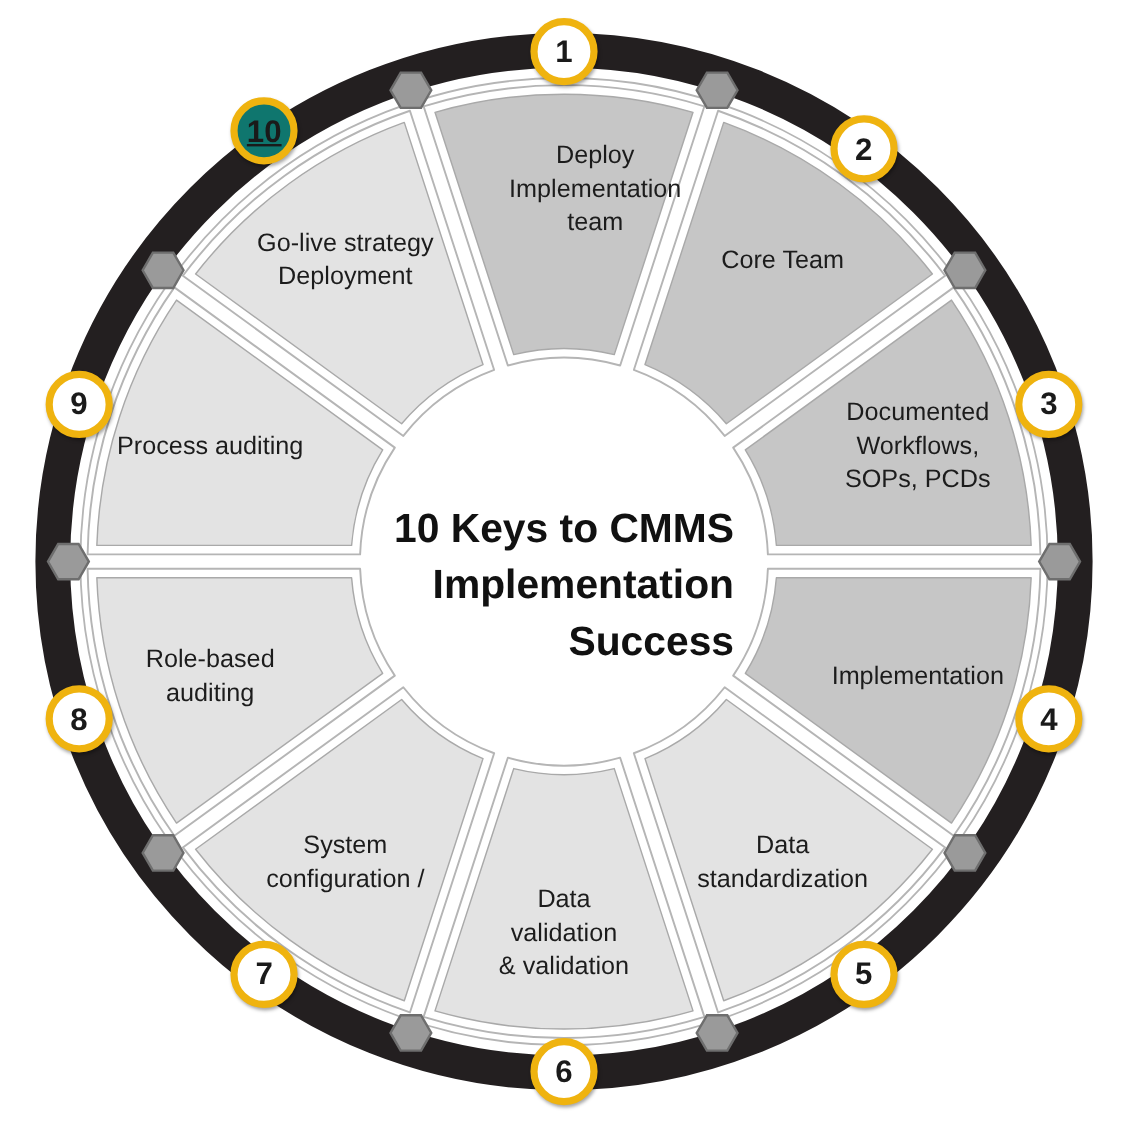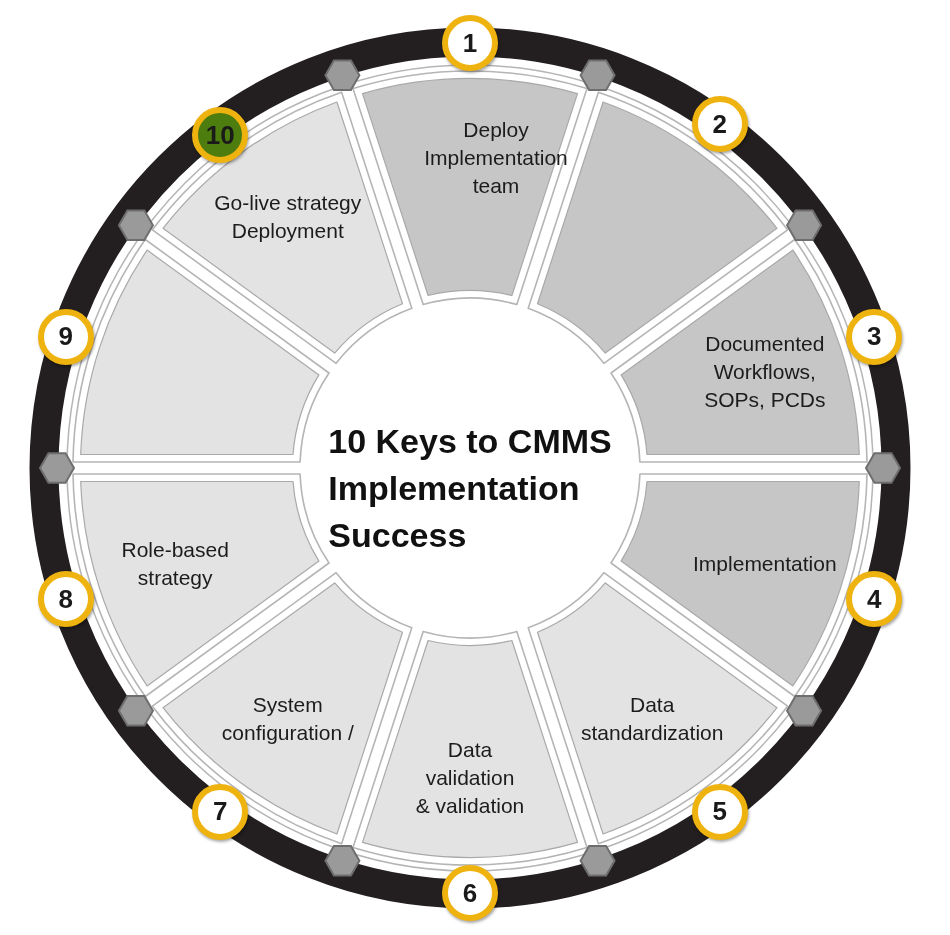--- a/index.html
+++ b/index.html
@@ -43,21 +43,21 @@
     font-weight: bold;
     font-size: 26px;
     color: #1a1a1a;
     box-shadow: 1px 2px 3px rgba(0,0,0,0.35);
   }
   .center-title {
     position: absolute;
     left: 470px;
     top: 488px;
     transform: translate(-50%, -50%);
-    text-align: left;
+    text-align: right;
     font-weight: bold;
     font-size: 34px;
     line-height: 47px;
     color: #111111;
   }
   .center-title div {
     white-space: nowrap;
   }
 </style>
 </head>
@@ -100,20 +100,21 @@
     </svg>
 
   <div id="overlay">
       <div class="seg-label" style="left: 496px; top: 158px;">
         <div>Deploy</div>
         <div>Implementation</div>
         <div>team</div>
       </div>
       <div class="badge" style="border: 6px solid rgb(239, 179, 15); background: rgb(255, 255, 255); left: 442px; top: 15px;">1</div>
       <div class="seg-label" style="left: 652.213px; top: 217.205px;">
+        <div>Core Team</div>
       </div>
       <div class="badge" style="border: 6px solid rgb(239, 179, 15); background: rgb(255, 255, 255); left: 691.809px; top: 96.1678px;">2</div>
       <div class="seg-label" style="left: 764.828px; top: 372.205px;">
         <div>Documented</div>
         <div>Workflows,</div>
         <div>SOPs, PCDs</div>
       </div>
       <div class="badge" style="border: 6px solid rgb(239, 179, 15); background: rgb(255, 255, 255); left: 846.199px; top: 308.668px;">3</div>
       <div class="seg-label" style="left: 764.828px; top: 563.795px;">
         <div>Implementation</div>
@@ -130,31 +131,32 @@
         <div>&amp; validation</div>
       </div>
       <div class="badge" style="border: 6px solid rgb(239, 179, 15); background: rgb(255, 255, 255); left: 442px; top: 865px;">6</div>
       <div class="seg-label" style="left: 287.787px; top: 718.795px;">
         <div>System</div>
         <div>configuration /</div>
       </div>
       <div class="badge" style="border: 6px solid rgb(239, 179, 15); background: rgb(255, 255, 255); left: 192.191px; top: 783.832px;">7</div>
       <div class="seg-label" style="left: 175.172px; top: 563.795px;">
         <div>Role-based</div>
-        <div>strategy</div>
+        <div>auditing</div>
       </div>
       <div class="badge" style="border: 6px solid rgb(239, 179, 15); background: rgb(255, 255, 255); left: 37.801px; top: 571.332px;">8</div>
       <div class="seg-label" style="left: 175.172px; top: 372.205px;">
+        <div>Process auditing</div>
       </div>
       <div class="badge" style="border: 6px solid rgb(239, 179, 15); background: rgb(255, 255, 255); left: 37.801px; top: 308.668px;">9</div>
       <div class="seg-label" style="left: 287.787px; top: 217.205px;">
         <div>Go-live strategy</div>
         <div>Deployment</div>
       </div>
-      <div class="badge" style="border: 6px solid rgb(239, 179, 15); background: #4d7c0f; left: 192.191px; top: 107px;">10</div>
+      <div class="badge" style="border: 6px solid rgb(239, 179, 15); background: #0f766e; left: 192.191px; top: 81px; text-decoration: underline;">10</div>
     </div>
 
   <div class="center-title">
     <div>10 Keys to CMMS</div>
     <div>Implementation</div>
     <div>Success</div>
   </div>
 </div>
 
 </body></html>

